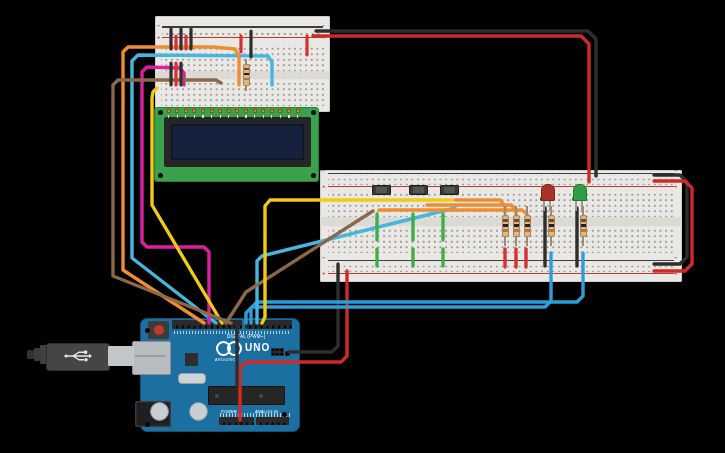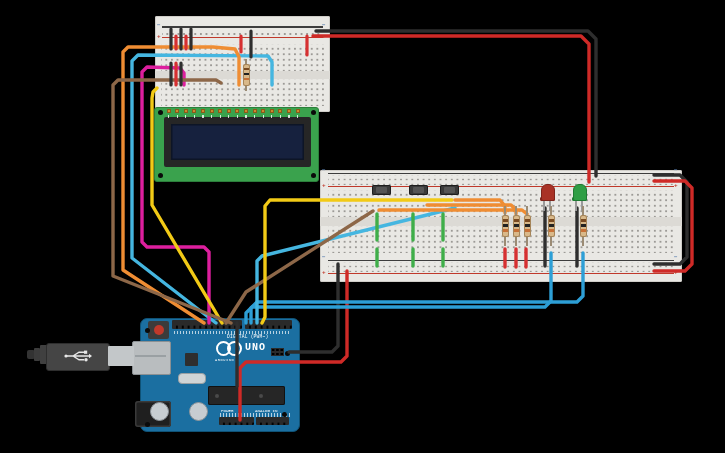--- a/index.html
+++ b/index.html
@@ -1,17 +1,17 @@
 <!DOCTYPE html>
 <html><head>
 <meta charset="utf-8">
 <style>
   html,body{margin:0;padding:0;background:#000;}
   #canvas{position:relative;width:725px;height:453px;background:#000;overflow:hidden;
-          font-family:Liberation Mono, monospace;}
+          font-family:Liberation Sans, sans-serif;}
   .abs{position:absolute;}
   .board{position:absolute;background:#e9e8e4;border-radius:2px;box-shadow:0 0 0 1px #cfcdc8 inset;}
   .dots{position:absolute;background-image:radial-gradient(circle,#9c9a96 0.9px,transparent 1.15px);
         background-size:5.6px 5.5px;background-position:2.5px 2px;}
   .railline{position:absolute;height:1.6px;}
   .gap{position:absolute;background:#dcdad5;}
   .lcd{position:absolute;background:#3aa24d;border:1px solid #2c7f3b;border-radius:3px;}
   .lcd-bezel{position:absolute;background:#262626;border-radius:2px;}
   .lcd-screen{position:absolute;background:#16213e;box-shadow:0 0 0 1.5px #0d1526 inset;}
   .arduino{position:absolute;background:#1b6fa1;border:1px solid #0f5276;border-radius:7px;}

